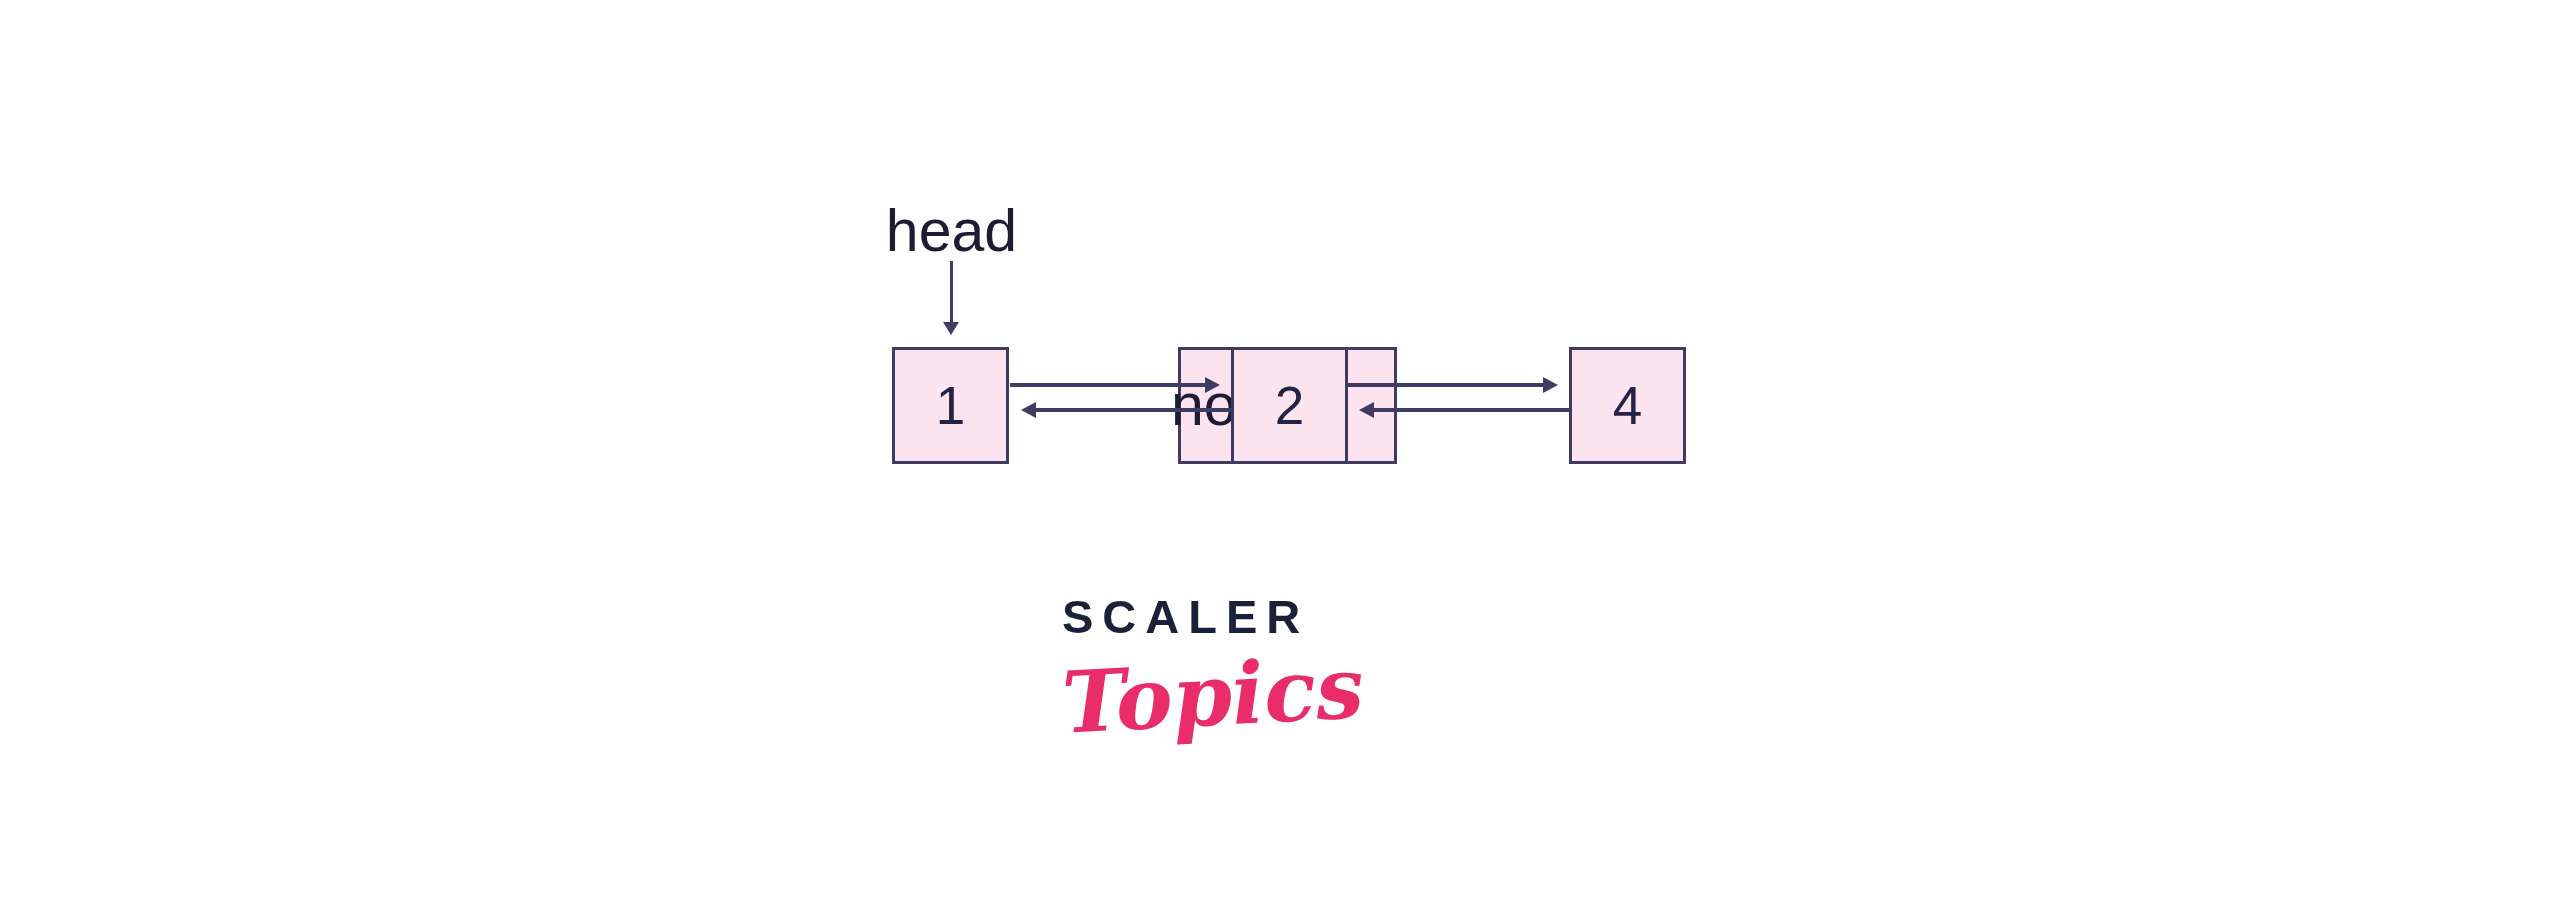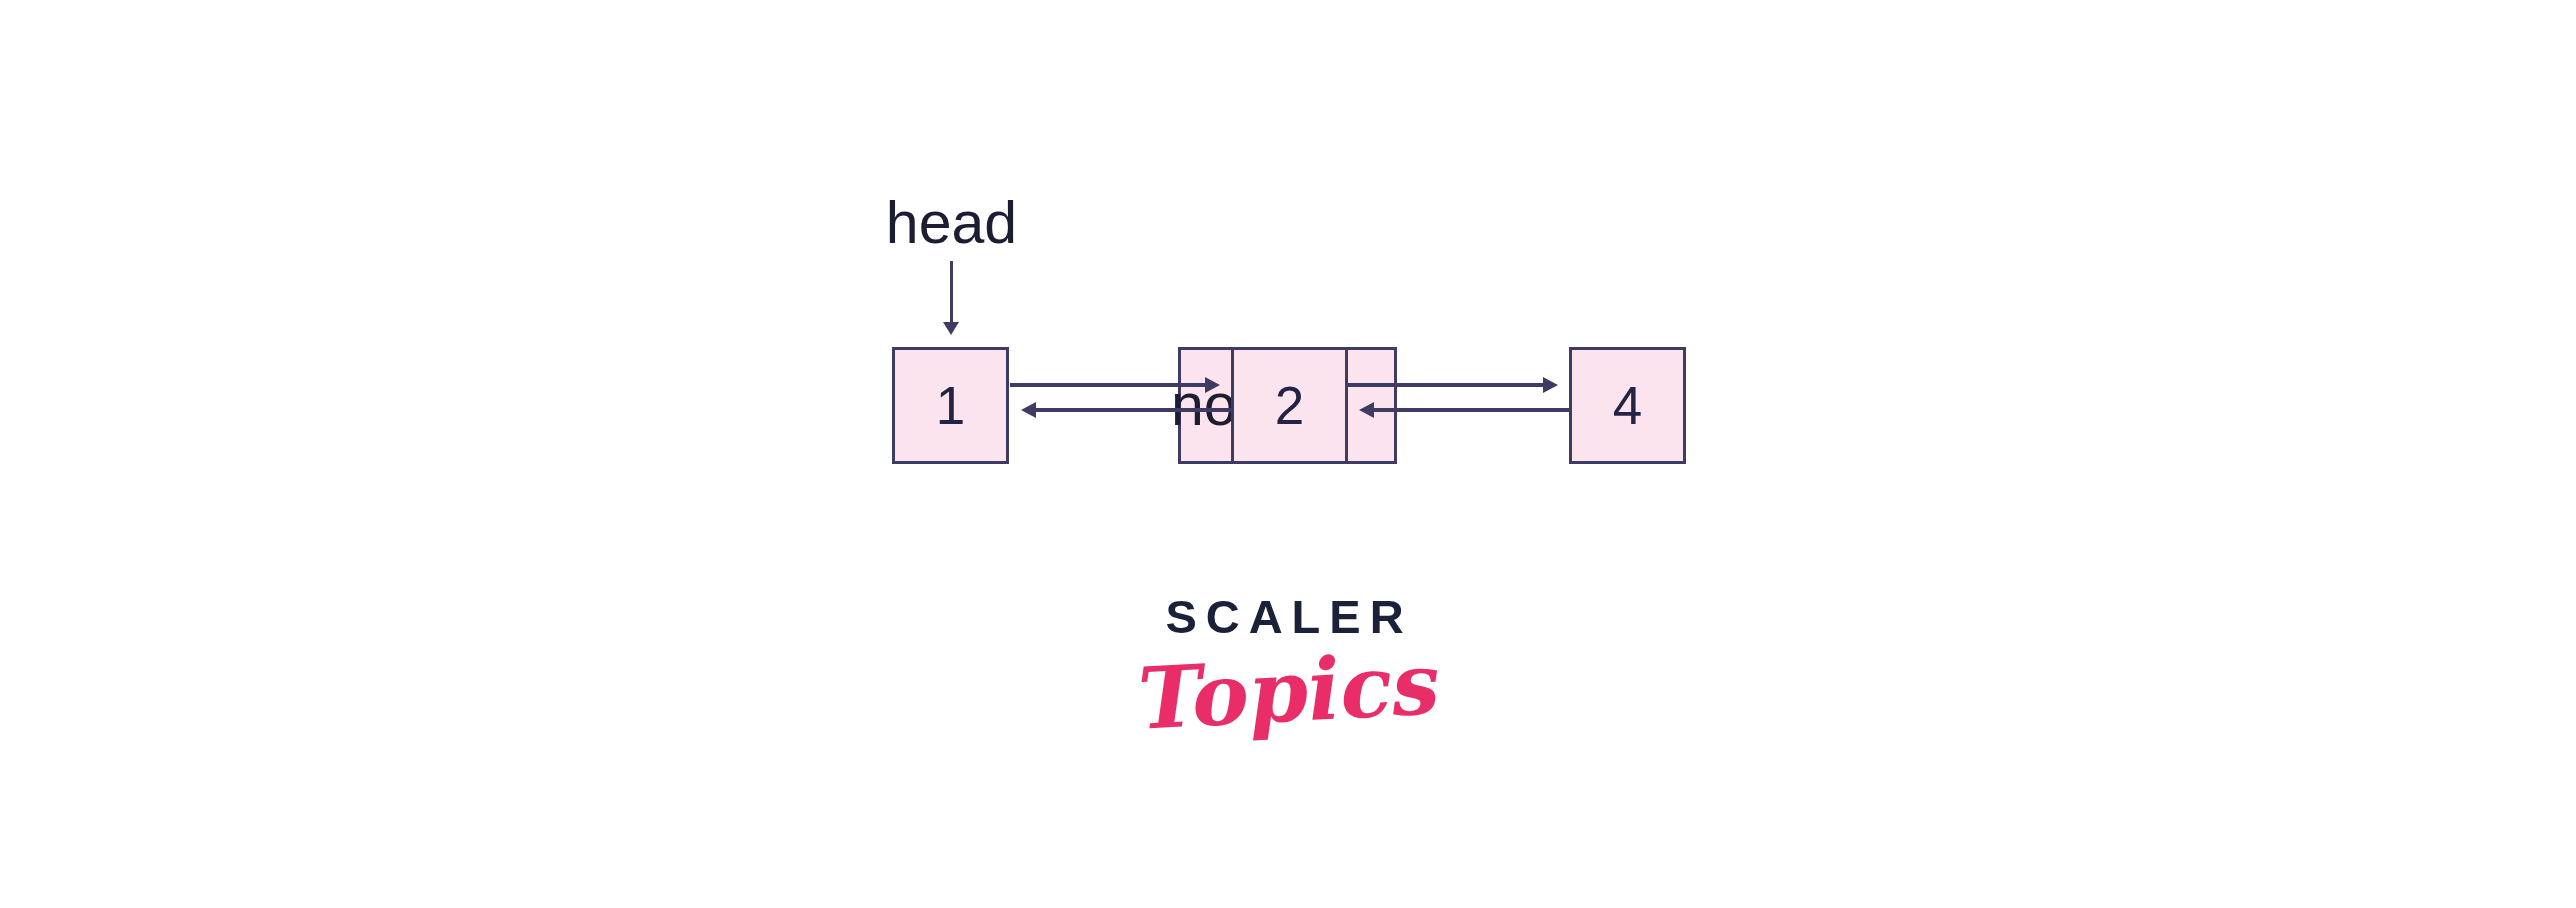--- a/index.html
+++ b/index.html
@@ -15,21 +15,21 @@
   html,body{background:#ffffff;}
   body{
     width:2576px;height:909px;
     position:relative;overflow:hidden;
     font-family:"Liberation Sans", sans-serif;
   }
   .stage{position:absolute;inset:0;}
 
   
   .ptr-label{
-    position:absolute;top:194px;width:227px;
+    position:absolute;top:202px;width:227px;
     text-align:center;
     font-size:59px;line-height:1.0;
     color:var(--label-text);
   }
   .ptr-label.head{left:838px;}
   .ptr-label.node{left:1178px;}
 
   
   .varrow{position:absolute;top:261px;width:23px;height:74px;}
   .varrow.head{left:940px;}
@@ -86,21 +86,21 @@
   }
   .hhead-left{
     position:absolute;left:0;top:0;
     width:0;height:0;
     border-top:8.3px solid transparent;
     border-bottom:8.3px solid transparent;
     border-right:15px solid var(--arrow);
   }
 
   
-  .logo{position:absolute;left:1062px;top:589px;width:454px;text-align:center;}
+  .logo{position:absolute;left:1062px;top:589px;width:454px;text-align:left;}
   .logo-brand{
     font-size:47px;font-weight:800;
     letter-spacing:9px;
     color:var(--brand-color);
   }
   .logo-sub{
     margin-top:-4.5px;
     font-family:"DejaVu Serif", serif;
     font-style:italic;font-weight:bold;
     font-size:85px;line-height:1.2;

